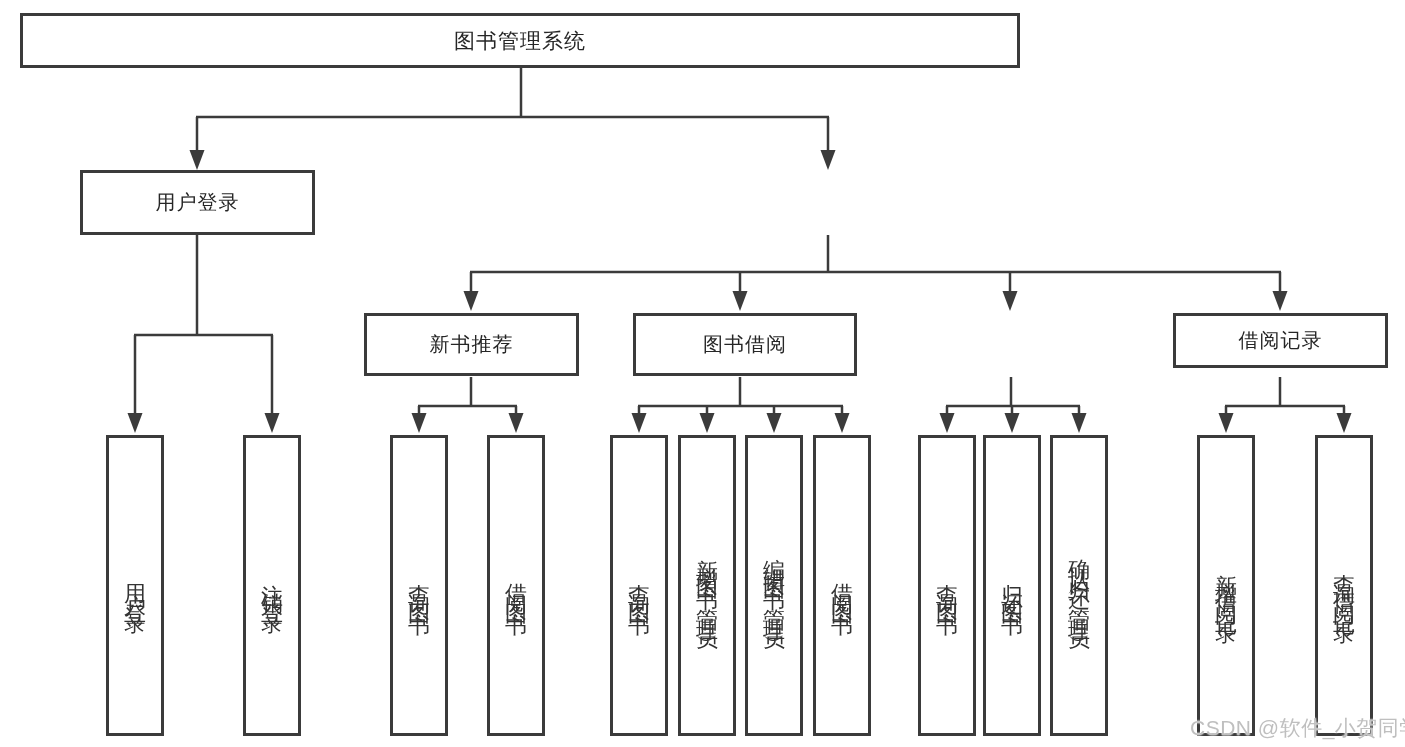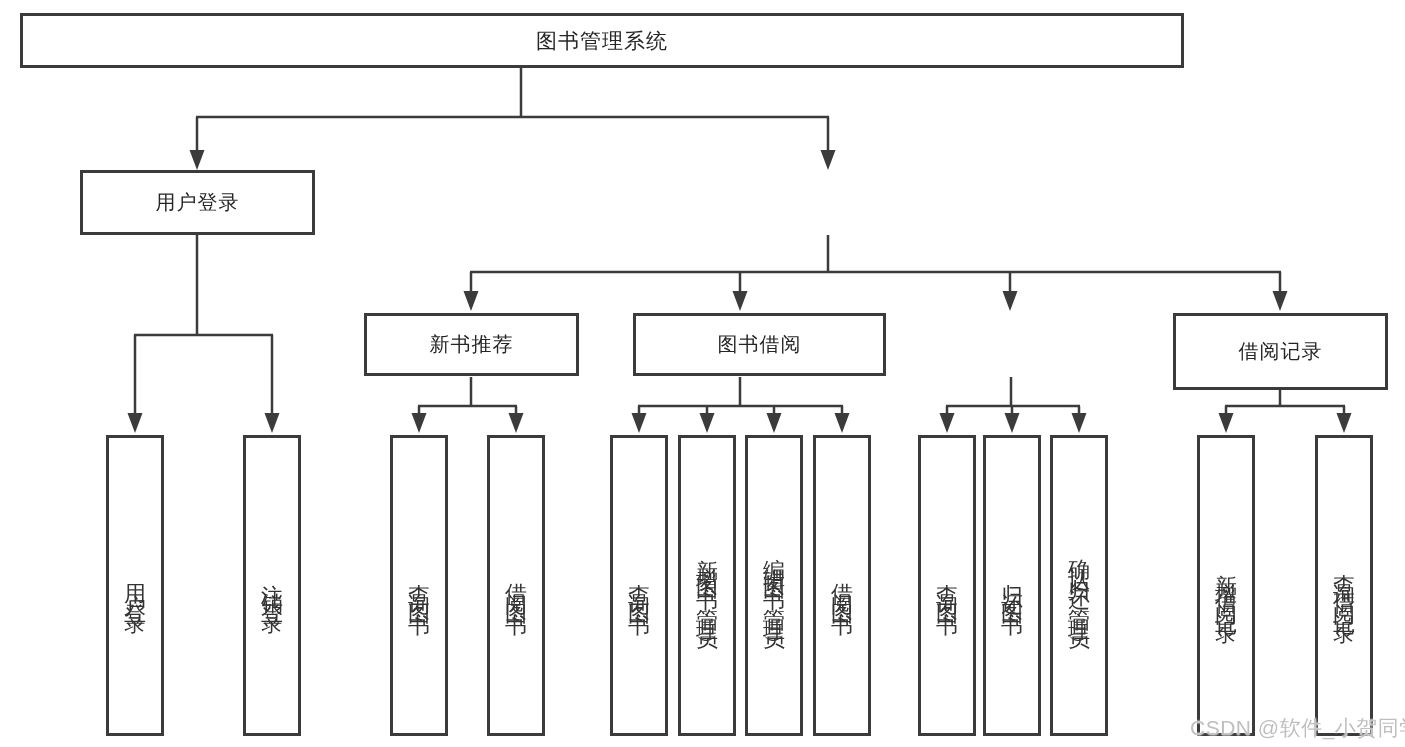--- a/index.html
+++ b/index.html
@@ -143,27 +143,27 @@
     <g>
       <line x1="1280" y1="377" x2="1280" y2="406"></line>
       <line x1="1225" y1="406" x2="1345" y2="406"></line>
       <line x1="1226" y1="406" x2="1226" y2="417"></line>
       <polygon points="1218.5,413 1233.5,413 1226,433"></polygon>
       <line x1="1344" y1="406" x2="1344" y2="417"></line>
       <polygon points="1336.5,413 1351.5,413 1344,433"></polygon>
     </g>
   </svg>
 
-  <div class="box root" style="left:20px; top:13px; width:1164px; height:55px;">图书管理系统</div>
+  <div class="box root" style="left:20px; top:13px; width:1000px; height:55px;">图书管理系统</div>
 
   <div class="box" style="left:80px; top:170px; width:235px; height:65px;">用户登录</div>
 
   <div class="box" style="left:364px; top:313px; width:215px; height:63px;">新书推荐</div>
-  <div class="box" style="left:633px; top:313px; width:253px; height:63px;">图书借阅</div>
-  <div class="box" style="left:1173px; top:313px; width:215px; height:77px;">借阅记录</div>
+  <div class="box" style="left:633px; top:313px; width:224px; height:63px;">图书借阅</div>
+  <div class="box" style="left:1173px; top:313px; width:215px; height:55px;">借阅记录</div>
 
   <div class="vbox" style="left:106px;">
     <span class="vtext">用户登录</span>
   </div>
   <div class="vbox" style="left:243px;">
     <span class="vtext">注销登录</span>
   </div>
 
   <div class="vbox" style="left:390px;">
     <span class="vtext">查询图书</span>

